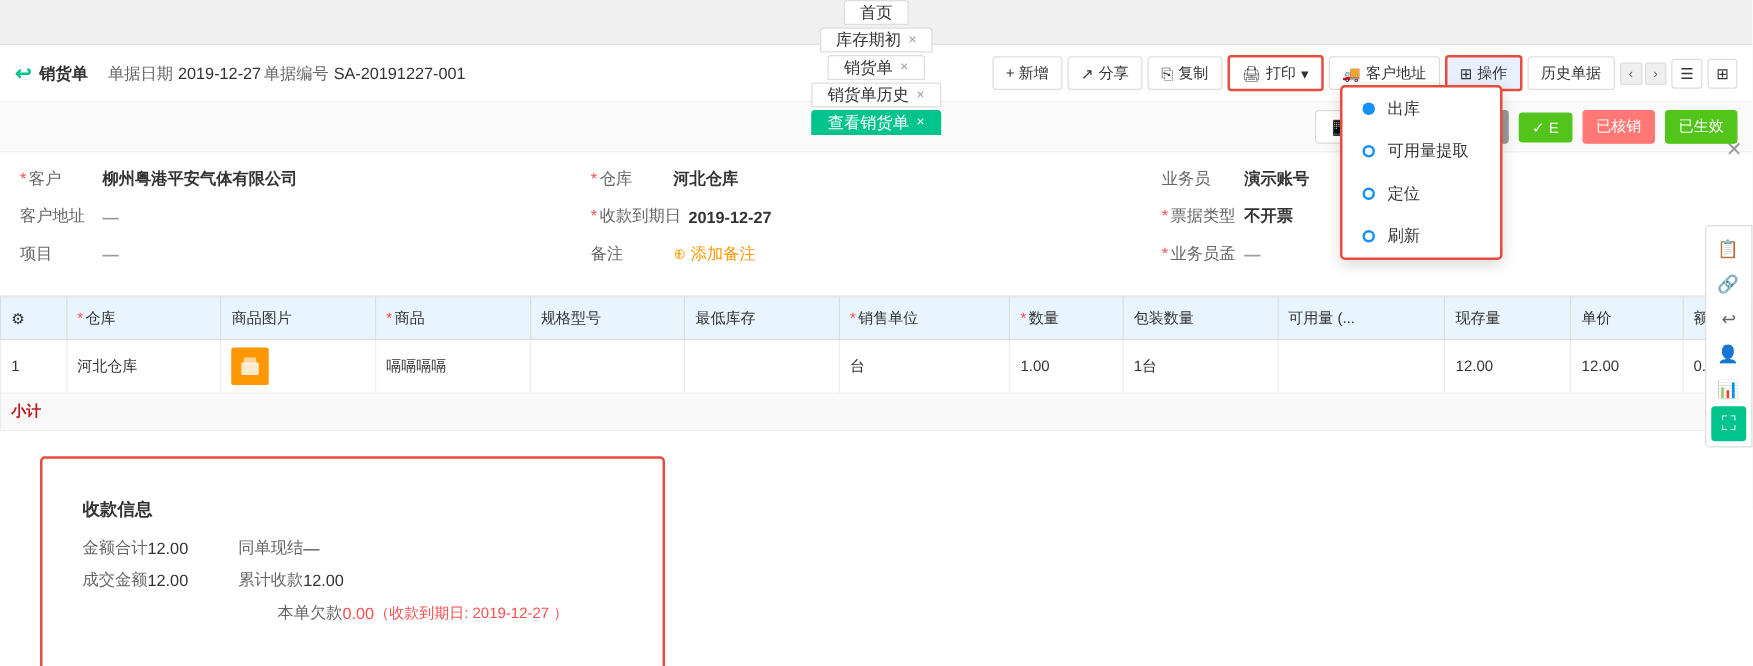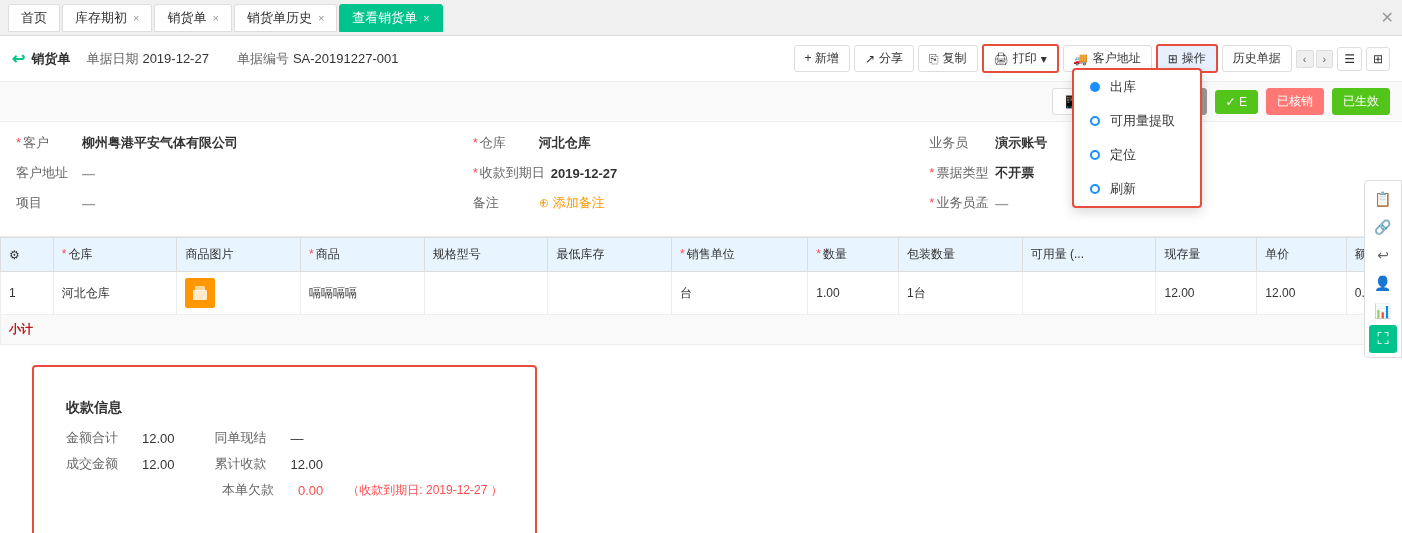--- a/index.html
+++ b/index.html
@@ -1,39 +1,39 @@
 <!DOCTYPE html>
 <html><head>
   <meta charset="utf-8">
   <style>
     * { box-sizing: border-box; margin: 0; padding: 0; }
     body { font-family: 'Microsoft YaHei', Arial, sans-serif; font-size: 13px; background: #f5f5f5; color: #333; }
 
     
     .tab-bar {
       display: flex; align-items: center; background: #f0f0f0; border-bottom: 1px solid #ddd;
-      padding: 0 8px; height: 36px; gap: 2px;
+      padding: 0 8px; height: 36px; gap: 2px; flex-direction: column;
     }
     .tab-item {
       display: flex; align-items: center; padding: 0 12px; height: 28px; background: #fff;
       border: 1px solid #ddd; border-radius: 3px 3px 0 0; font-size: 13px; cursor: pointer;
       gap: 6px; white-space: nowrap;
     }
     .tab-item.active { background: #00c48c; color: #fff; border-color: #00c48c; }
     .tab-item .close-icon { font-size: 11px; color: #999; cursor: pointer; }
     .tab-item.active .close-icon { color: #fff; }
 
     
     .doc-header {
       display: flex; align-items: center; padding: 8px 12px; border-bottom: 1px solid #eee;
       gap: 16px; background: #fff;
     }
     .doc-title { display: flex; align-items: center; gap: 6px; font-weight: bold; color: #333; }
     .doc-title-icon { color: #00c48c; font-size: 16px; }
-    .doc-meta { display: flex; align-items: center; gap: 28px; font-size: 13px; color: #333; }
+    .doc-meta { display: flex; align-items: center; gap: 2px; font-size: 13px; color: #333; }
     .doc-meta span { display: flex; align-items: center; gap: 4px; }
     .doc-meta .label { color: #666; }
 
     
     .toolbar {
       display: flex; align-items: center; margin-left: auto; gap: 4px;
     }
     .toolbar-btn {
       display: flex; align-items: center; gap: 4px; padding: 4px 10px; border: 1px solid #ddd;
       border-radius: 3px; background: #fff; cursor: pointer; font-size: 12px; color: #333;
@@ -79,21 +79,21 @@
     table tbody td { padding: 6px 8px; border: 1px solid #eee; color: #333; white-space: nowrap; }
     table tbody .subtotal-row td { background: #f9f9f9; color: #b91c1c; font-weight: bold; }
 
     
     .summary-section {
       padding: 32px; border: 2px solid #e74c3c; margin: 12px 16px; border-radius: 4px;
       background: #fff; display: inline-block; min-width: 500px;
     }
     .summary-title { font-weight: bold; font-size: 14px; margin-bottom: 12px; }
     .summary-row { display: flex; gap: 40px; margin-bottom: 8px; }
-    .summary-item { display: flex; align-items: center; gap: 24px; }
+    .summary-item { display: flex; align-items: center; gap: 0; }
     .summary-label { color: #666; white-space: nowrap; }
     .summary-value { color: #333; }
     .summary-value.red { color: #ff4d4f; }
     .hint-text { color: #ff4d4f; font-size: 12px; }
     .sidebar-icon {
       width: 28px; height: 28px; display: flex; align-items: center; justify-content: center;
       cursor: pointer; border-radius: 3px; color: #666; font-size: 14px;
     }
     .sidebar-icon.active { background: #1890ff; color: #fff; }
 

